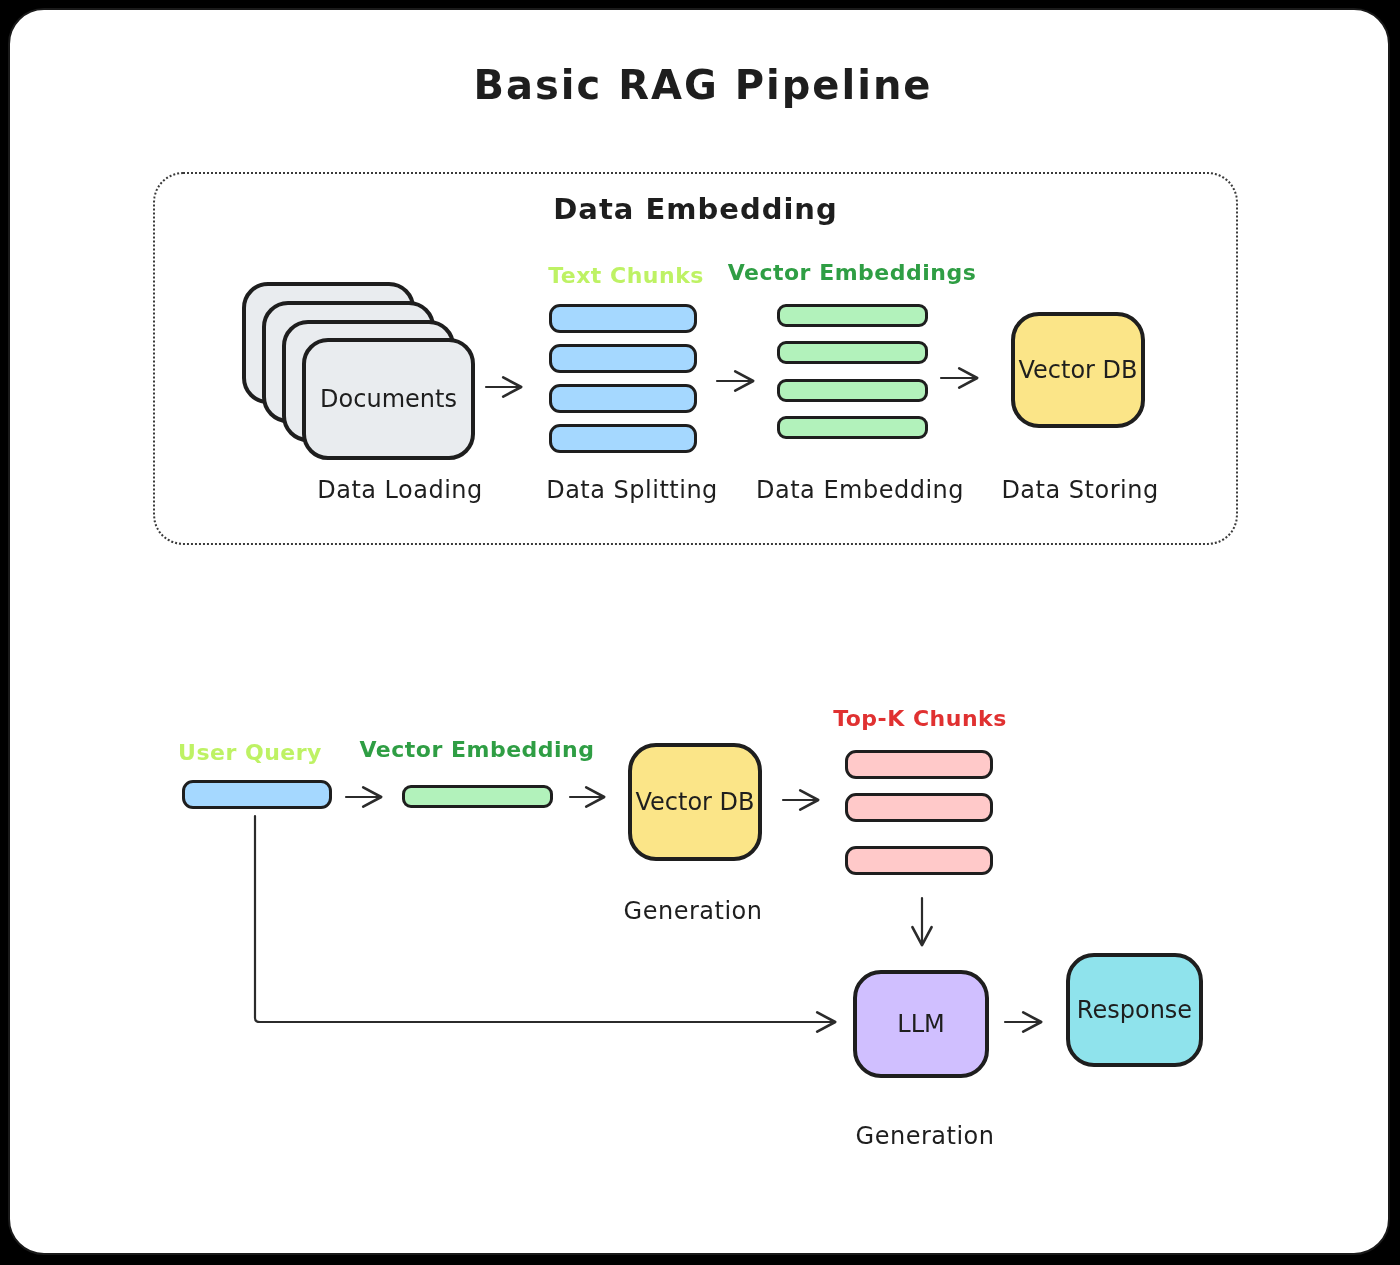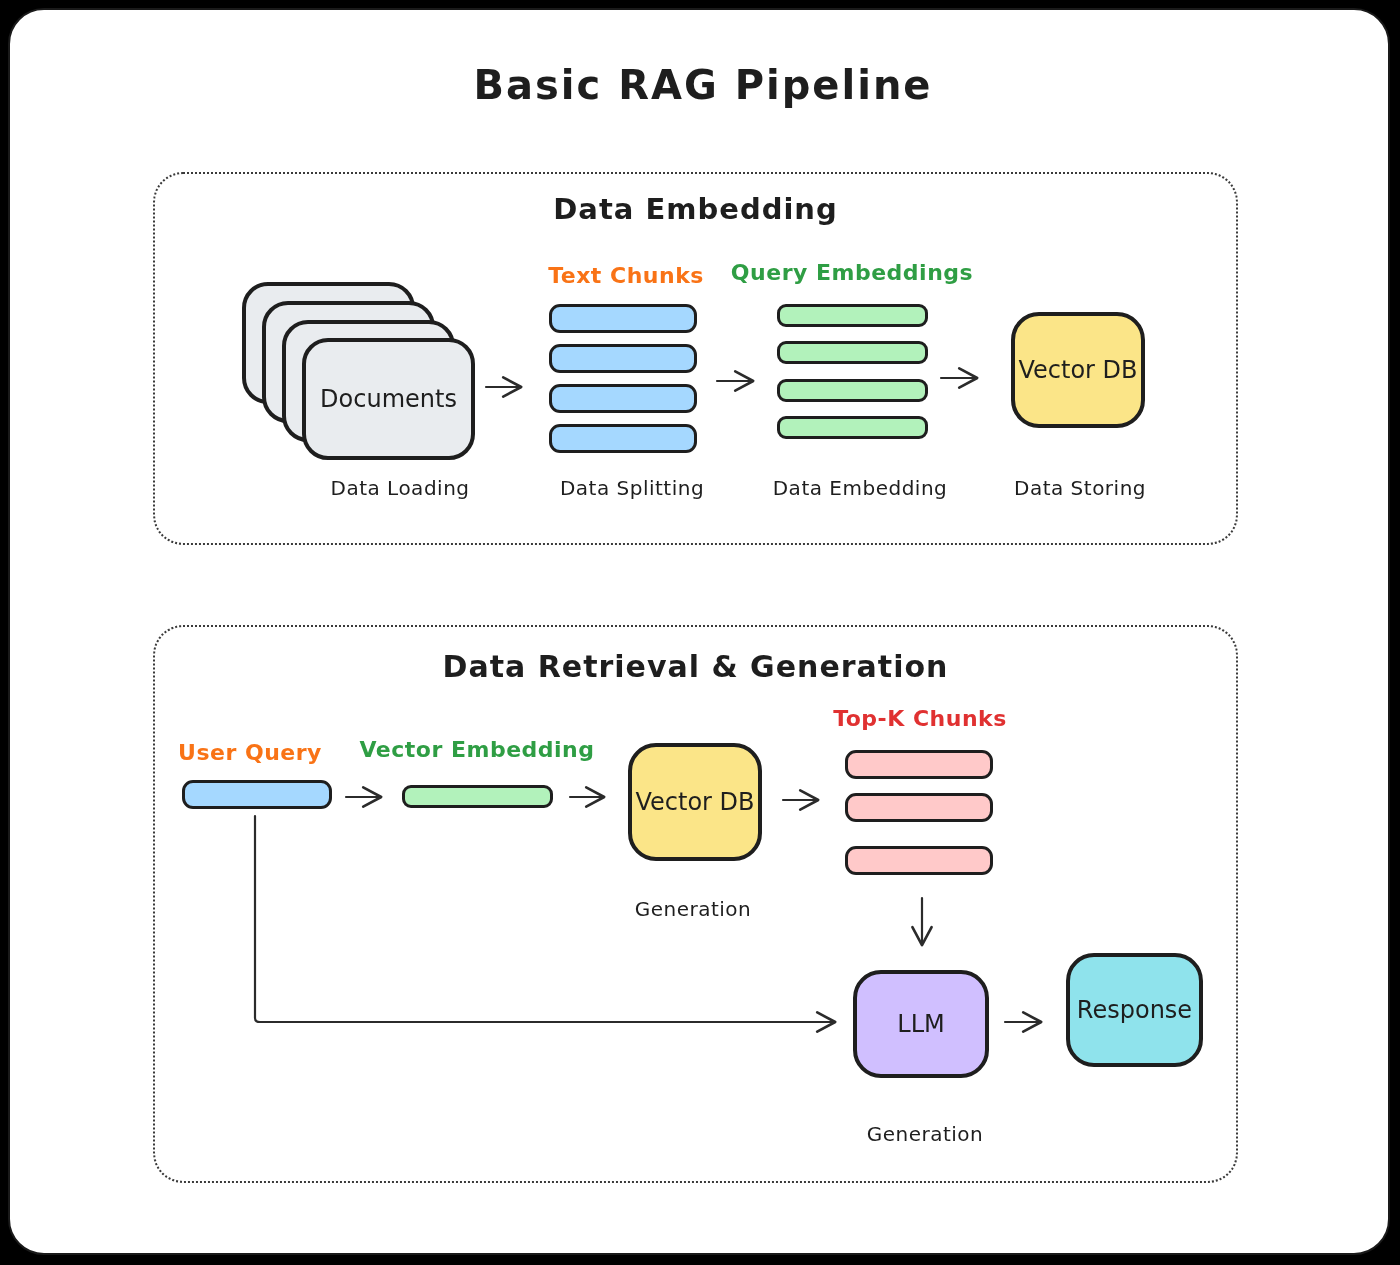--- a/index.html
+++ b/index.html
@@ -41,23 +41,23 @@
   .bar-blue{background:#a5d8ff;width:148px;height:29px;left:549px;}
   .bar-green{background:#b2f2bb;width:151px;height:23px;left:777px;border-radius:9px;}
   .bar-pink{background:#ffc9c9;width:148px;height:29px;left:845px;}
   .box{
     border:4px solid #1e1e1e;border-radius:28px;box-sizing:border-box;
     display:flex;align-items:center;justify-content:center;font-size:24px;
   }
   .box-yellow{background:#fbe588;}
   .box-purple{background:#d0bfff;}
   .box-cyan{background:#8fe3ec;}
-  .caption{font-size:20px;letter-spacing:0.5px;}
+  .caption{font-size:24px;letter-spacing:0.5px;}
   .clabel{font-size:22px;font-weight:bold;letter-spacing:0.5px;}
-  .lbl-blue{color:#f97316;}
+  .lbl-blue{color:#bef264;}
   .lbl-green{color:#2f9e44;}
   .lbl-red{color:#e03131;}
   #arrow-layer{position:absolute;left:0;top:0;pointer-events:none;}
 </style>
 </head>
 <body>
 
 <div id="stage">
   <div id="canvas"></div>
 
@@ -75,35 +75,32 @@
   </div>
   <div class="abs caption center-x" style="left:400px;top:476px;">Data Loading</div>
 
   <div class="abs clabel lbl-blue center-x" style="left:626px;top:263px;">Text Chunks</div>
   <div class="abs bar bar-blue" style="top:304px;"></div>
   <div class="abs bar bar-blue" style="top:344px;"></div>
   <div class="abs bar bar-blue" style="top:384px;"></div>
   <div class="abs bar bar-blue" style="top:424px;"></div>
   <div class="abs caption center-x" style="left:632px;top:476px;">Data Splitting</div>
 
-  <div class="abs clabel lbl-green center-x" style="left:852px;top:260px;">Query Embeddings</div>
+  <div class="abs clabel lbl-green center-x" style="left:852px;top:260px;">Vector Embeddings</div>
   <div class="abs bar bar-green" style="top:304px;"></div>
   <div class="abs bar bar-green" style="top:341px;"></div>
   <div class="abs bar bar-green" style="top:379px;"></div>
   <div class="abs bar bar-green" style="top:416px;"></div>
   <div class="abs caption center-x" style="left:860px;top:476px;">Data Embedding</div>
 
   <div class="abs box box-yellow" style="left:1011px;top:312px;width:134px;height:116px;">
     <span>Vector DB</span>
   </div>
   <div class="abs caption center-x" style="left:1080px;top:476px;">Data Storing</div>
 
-  <div class="abs section" id="section-retrieval">
-    <div class="section-heading" id="heading-retrieval">Data Retrieval &amp; Generation</div>
-  </div>
 
   <div class="abs clabel lbl-blue center-x" style="left:250px;top:740px;">User Query</div>
   <div class="abs bar bar-blue" style="left:182px;top:780px;width:150px;"></div>
 
   <div class="abs clabel lbl-green center-x" style="left:477px;top:737px;">Vector Embedding</div>
   <div class="abs bar bar-green" style="left:402px;top:785px;"></div>
 
   <div class="abs box box-yellow" style="left:628px;top:743px;width:134px;height:118px;">
     <span>Vector DB</span>
   </div>

